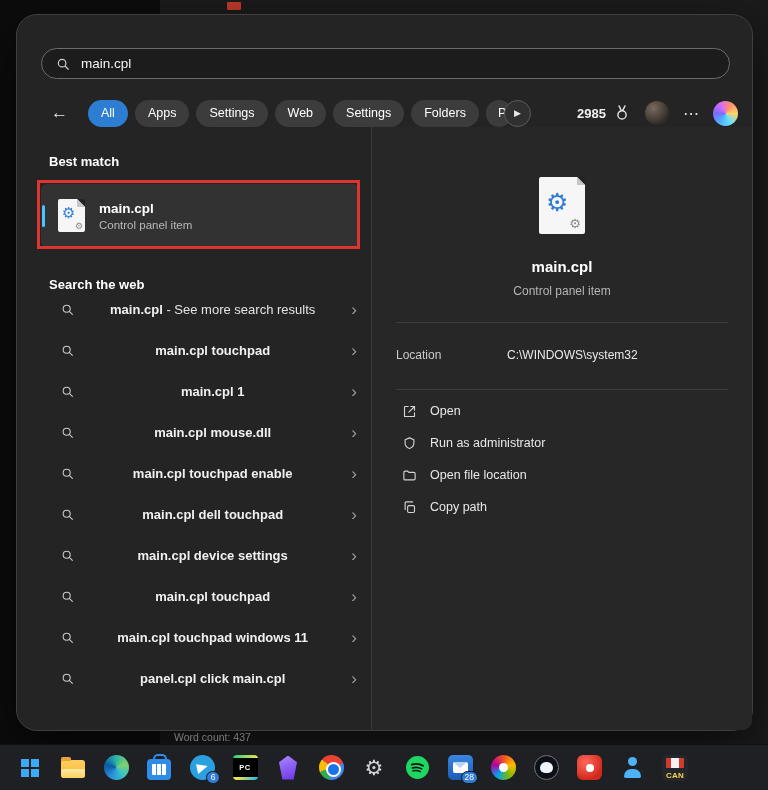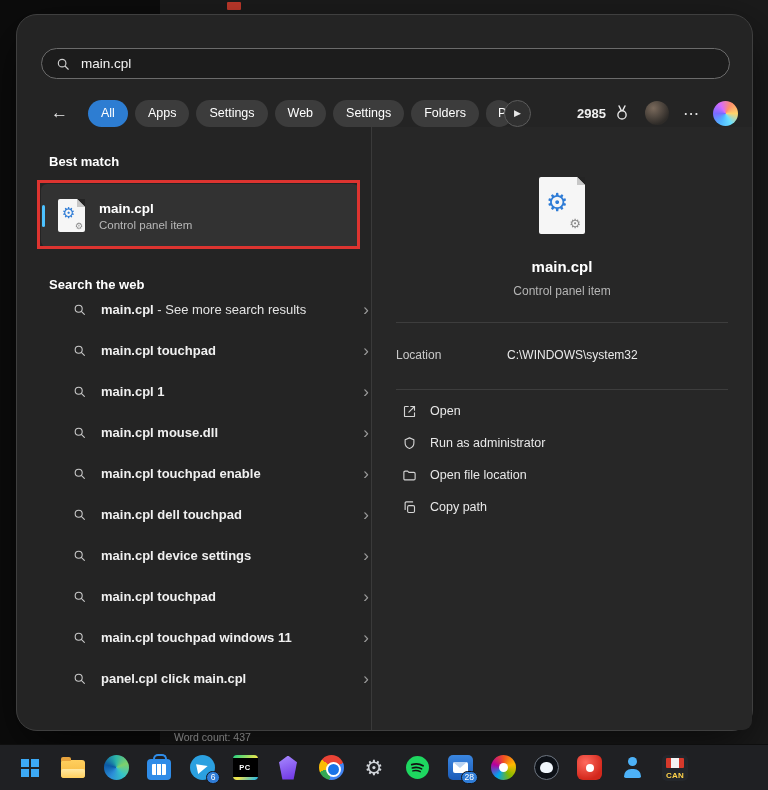--- a/index.html
+++ b/index.html
@@ -57,21 +57,21 @@
                        border-top:8px solid #242424; border-left:8px solid transparent; }
   .file-icon::after { content:""; position:absolute; top:0; right:0; width:0; height:0;
                       border-bottom:8px solid #c7c7c7; border-right:8px solid transparent; transform:translate(-0px,0); }
   .file-icon.small { width:27px; height:33px; }
   .file-icon .g1 { position:absolute; left:4px; top:6px; font-size:15px; line-height:1; color:#2f7cd6; }
   .file-icon .g2 { position:absolute; right:2px; bottom:1px; font-size:9px; line-height:1; color:#8a8a8a; }
   .file-icon.big { width:46px; height:57px; }
   .file-icon.big .g1 { left:7px; top:13px; font-size:25px; }
   .file-icon.big .g2 { right:4px; bottom:4px; font-size:13px; }
 
-  .sug-list { position:absolute; left:28px; top:274px; width:338px; }
+  .sug-list { position:absolute; left:16px; top:274px; width:338px;text-align:center; }
   .sug-row { height:41px; display:flex; align-items:center; gap:15px; padding:0 10px 0 28px; border-radius:4px; }
   .sug-text { flex:1; font-size:13px; color:#f0f0f0; white-space:nowrap; overflow:hidden; }
   .sug-text b { font-weight:700; }
   .sug-rest { font-weight:400; color:#e3e3e3; }
   .chev { color:#9b9b9b; font-size:17px; line-height:1; padding-right:4px; }
 
   
   .right-col { position:absolute; left:354px; top:112px; right:0; bottom:0; border-left:1px solid #3a3a3a;
                background:#272727; border-bottom-right-radius:9px; overflow:hidden; }
   .file-wrap { position:absolute; top:50px; left:0; right:0; display:flex; justify-content:center; }

